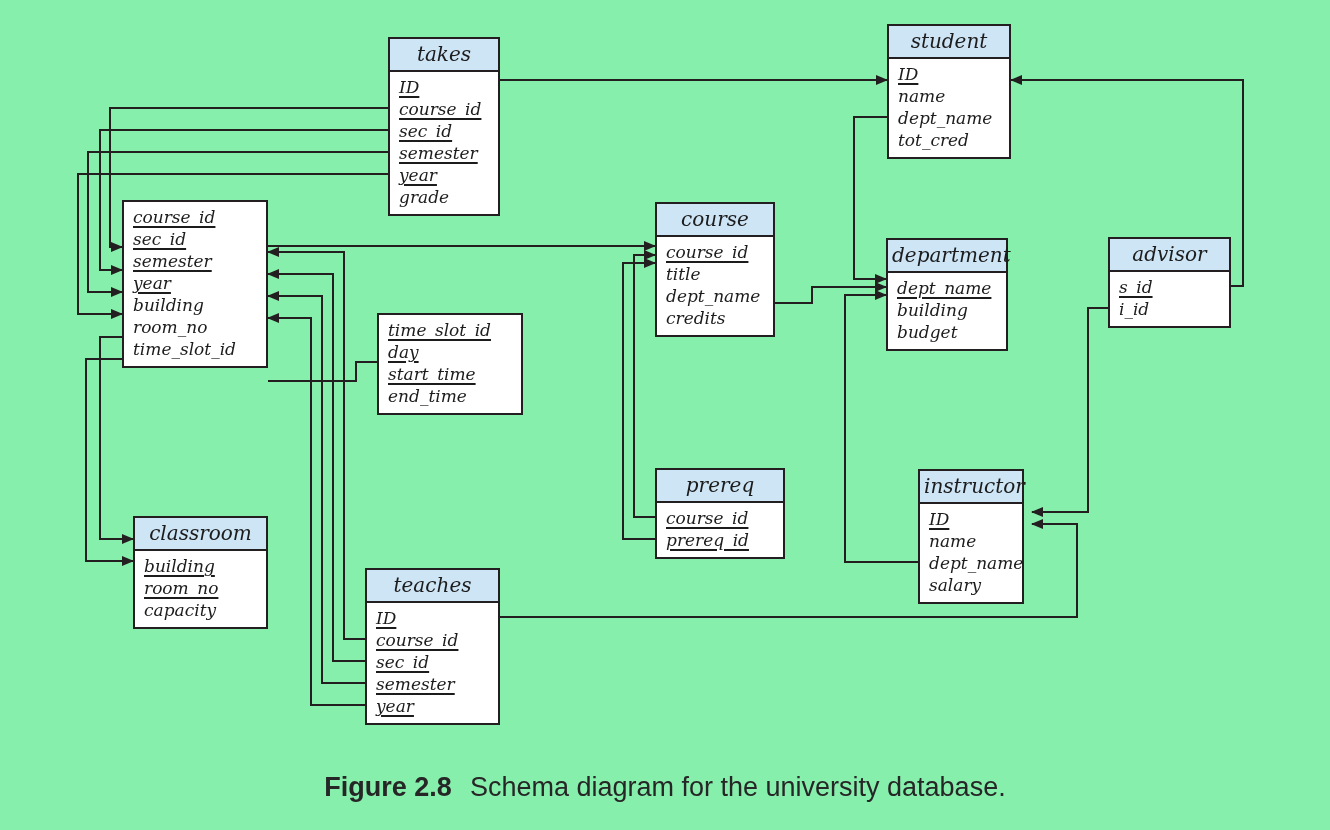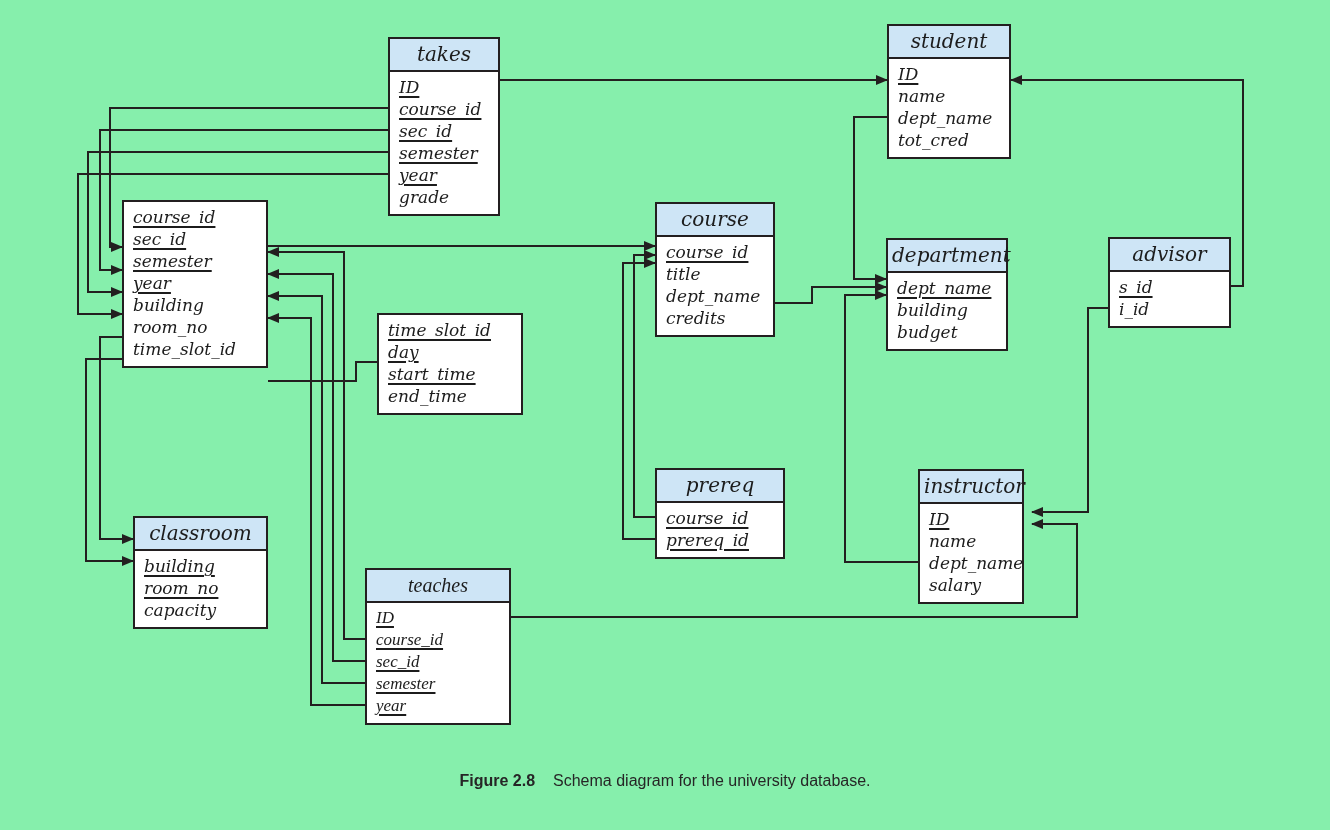--- a/index.html
+++ b/index.html
@@ -46,21 +46,21 @@
     text-decoration: underline;
     text-decoration-thickness: 1.5px;
     text-underline-offset: 3px;
   }
   .caption {
     position: absolute;
     left: 0; top: 772px;
     width: 100%;
     text-align: center;
     font-family: "Liberation Sans", sans-serif;
-    font-size: 16px;
+    font-size: 27px;
     color: #262626;
   }
   .caption .fig-label { font-weight: bold; margin-right: 18px; }
 </style>
 </head>
 <body>
 
 <div class="canvas">
   <svg class="lines-svg" viewBox="0 0 1330 830" xmlns="http://www.w3.org/2000/svg">
     <defs>
@@ -165,21 +165,21 @@
         </div>
       </div>
       <div class="table-box" style="left: 133px; top: 490px; width: 135px; margin-top: 26px;">
         <div class="table-header">classroom</div>
         <div class="table-body">
           <div class="attr key">building</div>
           <div class="attr key">room_no</div>
           <div class="attr">capacity</div>
         </div>
       </div>
-      <div class="table-box" style="left: 365px; top: 568px; width: 146px; font-family: Liberation Serif, serif;">
+      <div class="table-box" style="left: 365px; top: 568px; width: 135px;">
         <div class="table-header">teaches</div>
         <div class="table-body">
           <div class="attr key">ID</div>
           <div class="attr key">course_id</div>
           <div class="attr key">sec_id</div>
           <div class="attr key">semester</div>
           <div class="attr key">year</div>
         </div>
       </div>
       <div class="table-box" style="left: 918px; top: 469px; width: 106px;">

